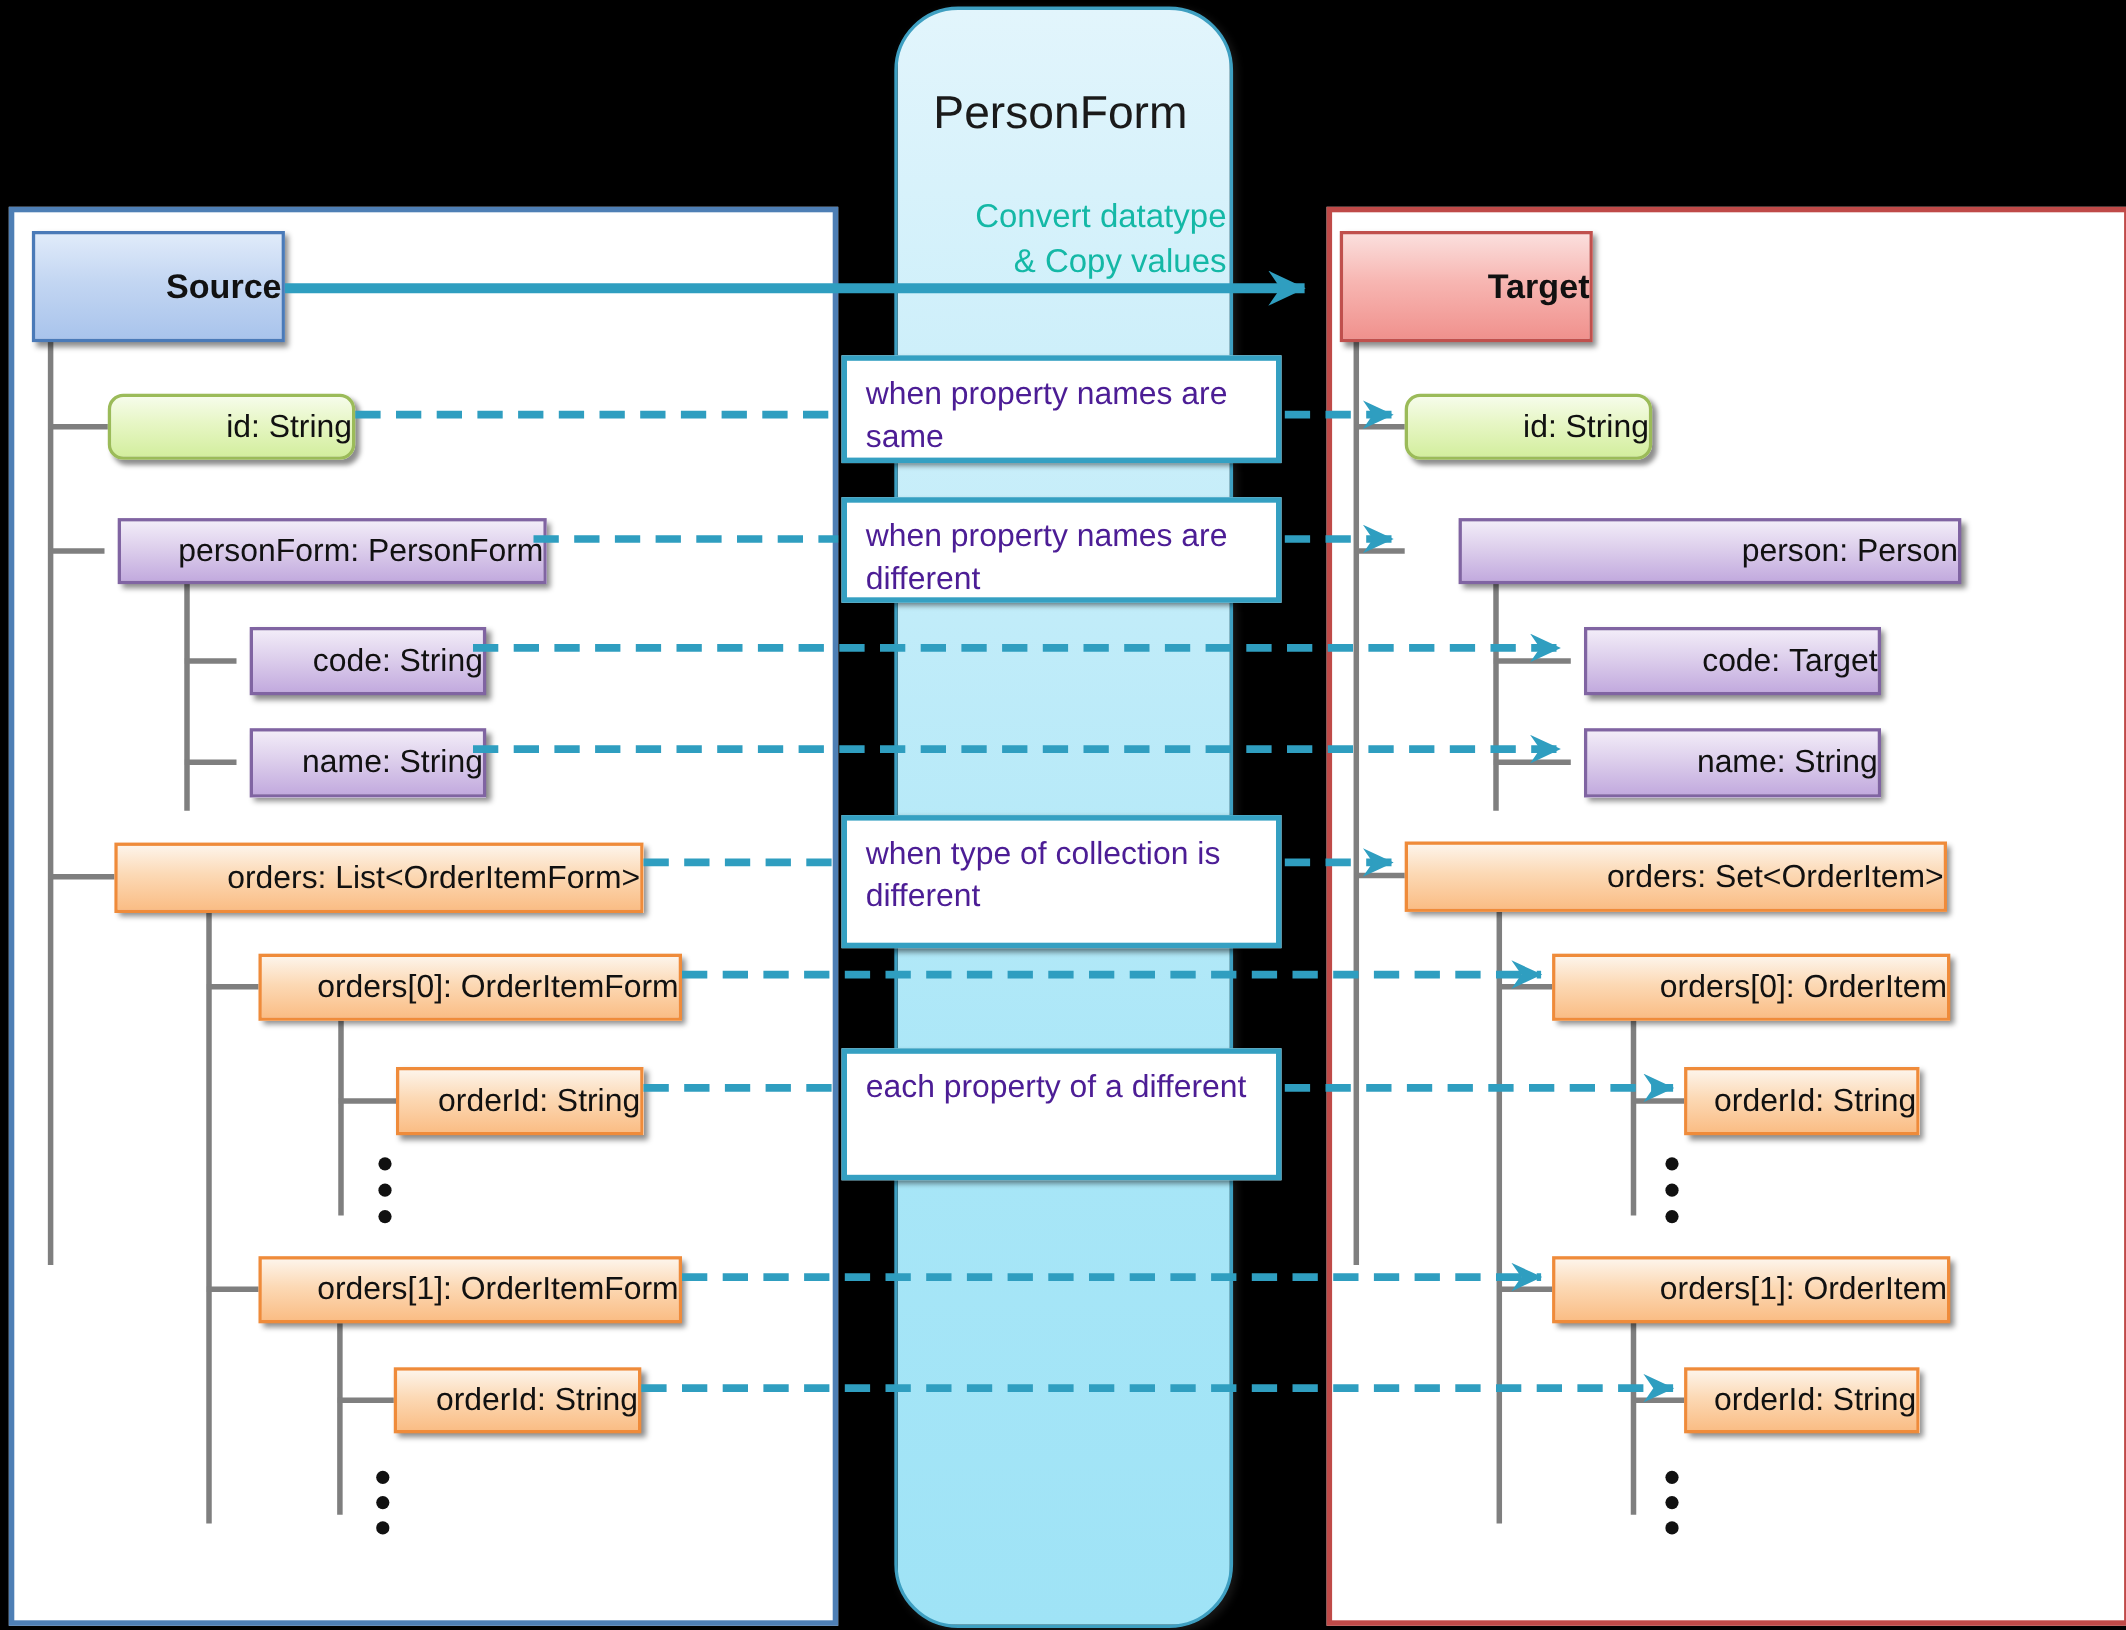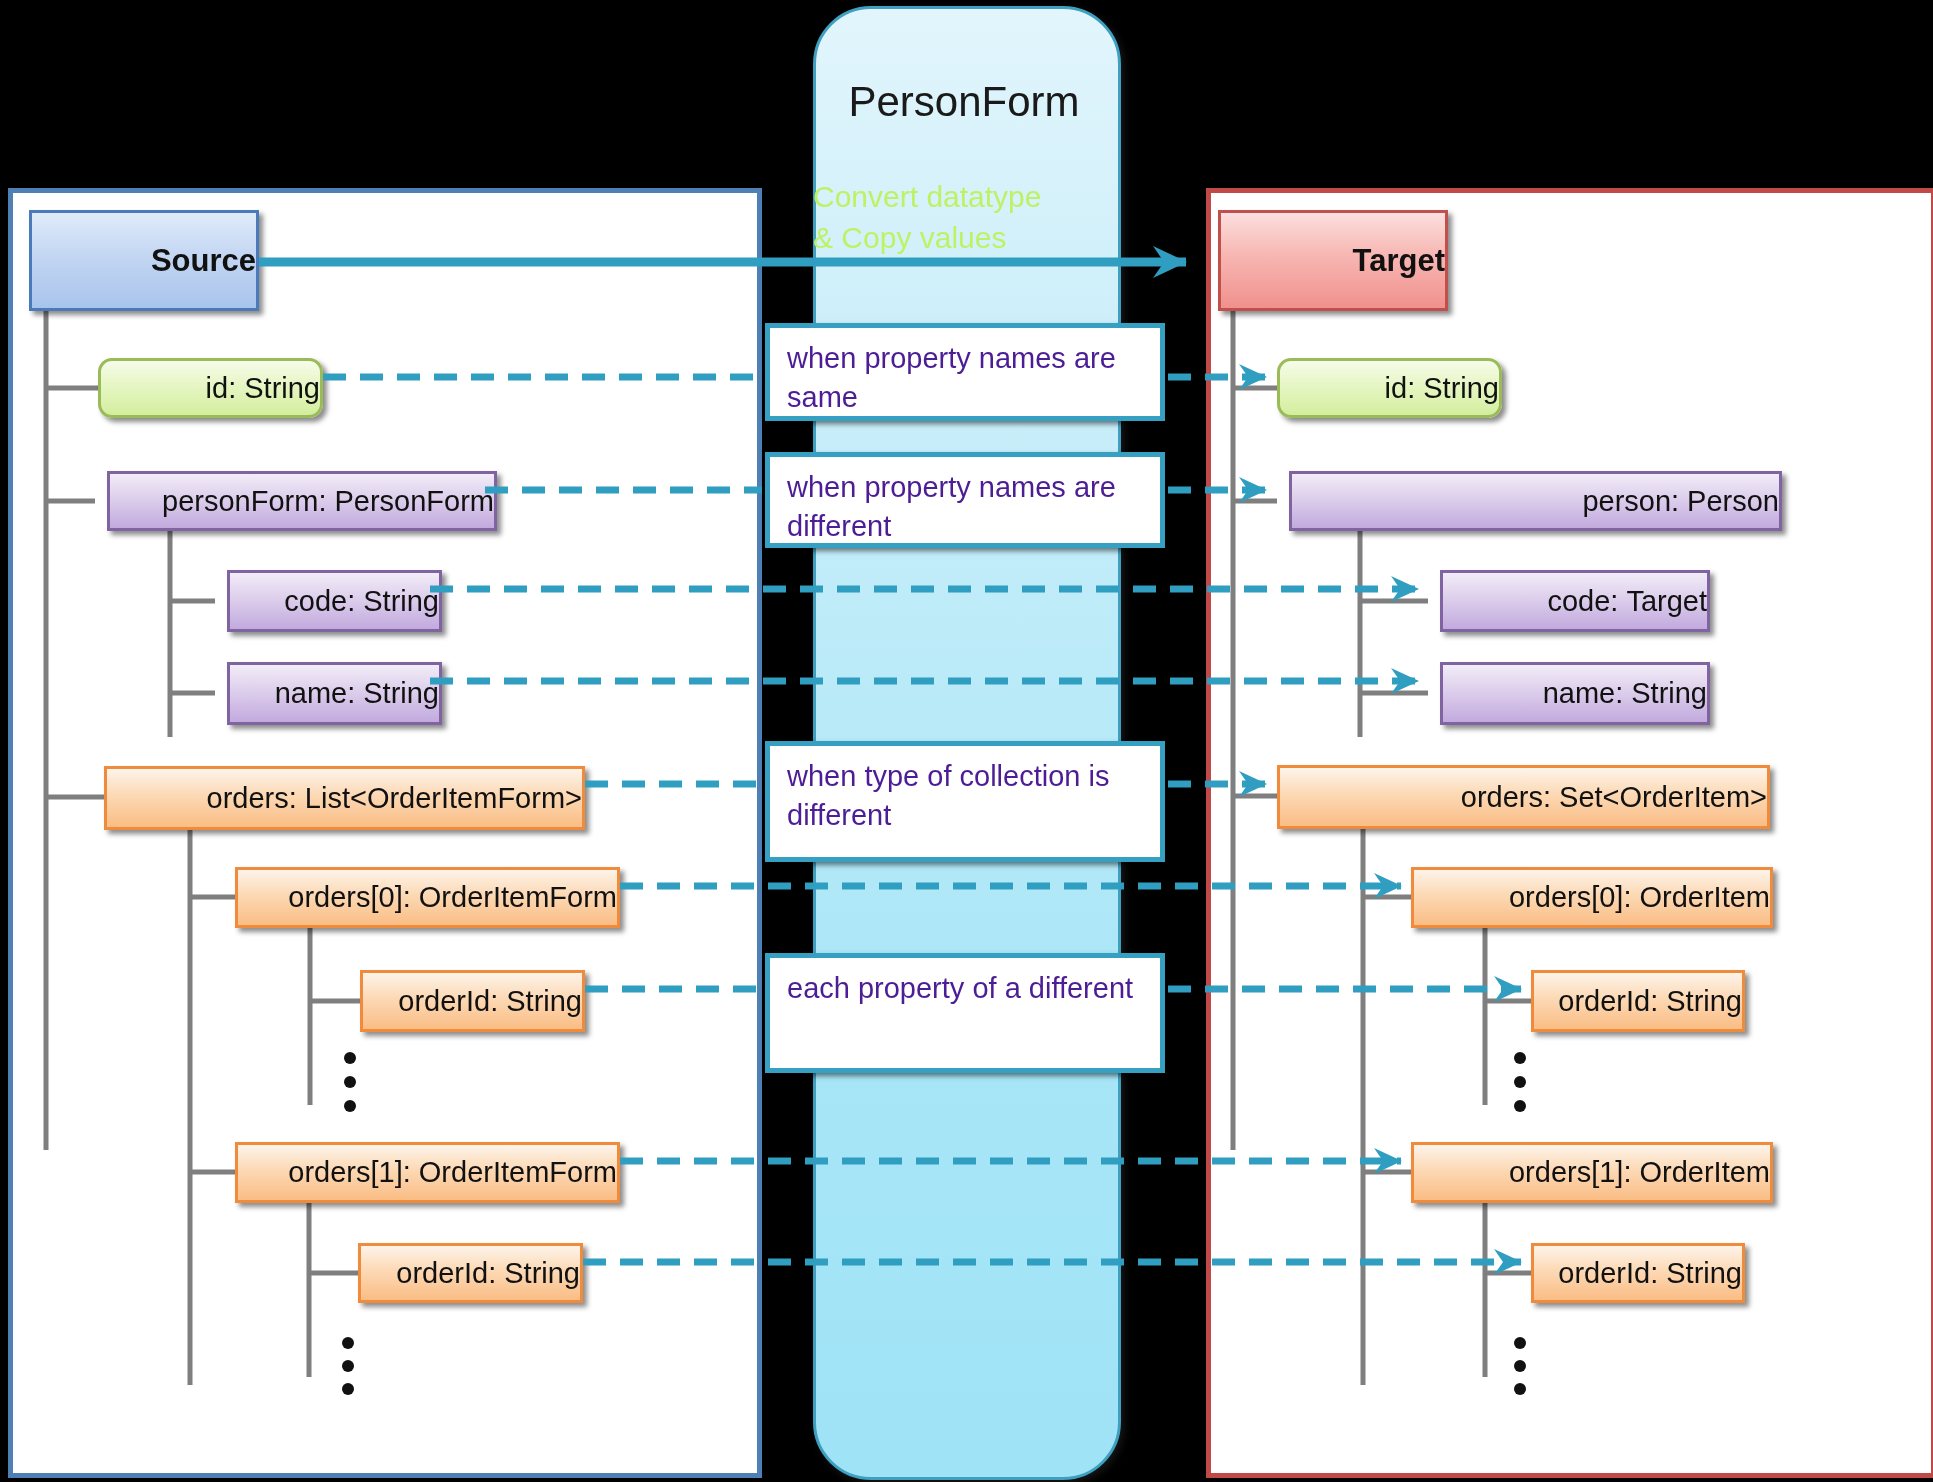--- a/index.html
+++ b/index.html
@@ -12,22 +12,22 @@
     position:absolute;left:813px;top:6px;width:302px;height:1468px;
     border-radius:58px;border:3px solid #3e9fc1;
     background:linear-gradient(180deg,#e2f5fc 0%,#cdeffa 22%,#a8e6f7 70%,#9fe3f6 100%);
     box-shadow:3px 3px 8px rgba(30,30,30,.8);
   }
   .mapper-title{
     position:absolute;left:813px;top:78px;width:302px;text-align:center;
     font-size:42px;color:#1a1a1a;
   }
   .mapper-sub{
-    position:absolute;left:813px;top:176px;width:302px;text-align:left;
-    font-size:30px;line-height:41px;color:#bef264;white-space:pre-line;
+    position:absolute;left:813px;top:176px;width:302px;text-align:right;
+    font-size:30px;line-height:41px;color:#14b8a6;white-space:pre-line;
   }
   
   .panel{position:absolute;top:188px;height:1280px;background:#fff;}
   .panel.src{left:8px;width:744px;border:5px solid #4e7fb5;}
   .panel.tgt{left:1206px;width:720px;border:5px solid #bf4a48;}
   
   .node{
     position:absolute;display:flex;align-items:center;justify-content:flex-end;
     font-size:29px;white-space:nowrap;border:3px solid;box-sizing:border-box;
     box-shadow:4px 4px 5px rgba(0,0,0,.45);
@@ -156,21 +156,21 @@
         <span class="nt">String</span>
     </div>
 
     <div class="node root red" style="left:1218px;top:210px;width:230px;height:101px">
       <span>Target</span>
     </div>
     <div class="node green" style="left:1277px;top:358px;width:225px;height:60px">
       <span class="nl">id:</span>
         <span class="nt">String</span>
     </div>
-    <div class="node purple" style="left:1277px;top:471px;width:493px;height:60px">
+    <div class="node purple" style="left:1314px;top:471px;width:457px;height:60px">
       <span class="nl">person:</span>
         <span class="nt">Person</span>
     </div>
     <div class="node purple" style="left:1428px;top:570px;width:270px;height:62px">
       <span class="nl">code:</span>
         <span class="nt">Target</span>
     </div>
     <div class="node purple" style="left:1428px;top:662px;width:270px;height:63px">
       <span class="nl">name:</span>
         <span class="nt">String</span>

